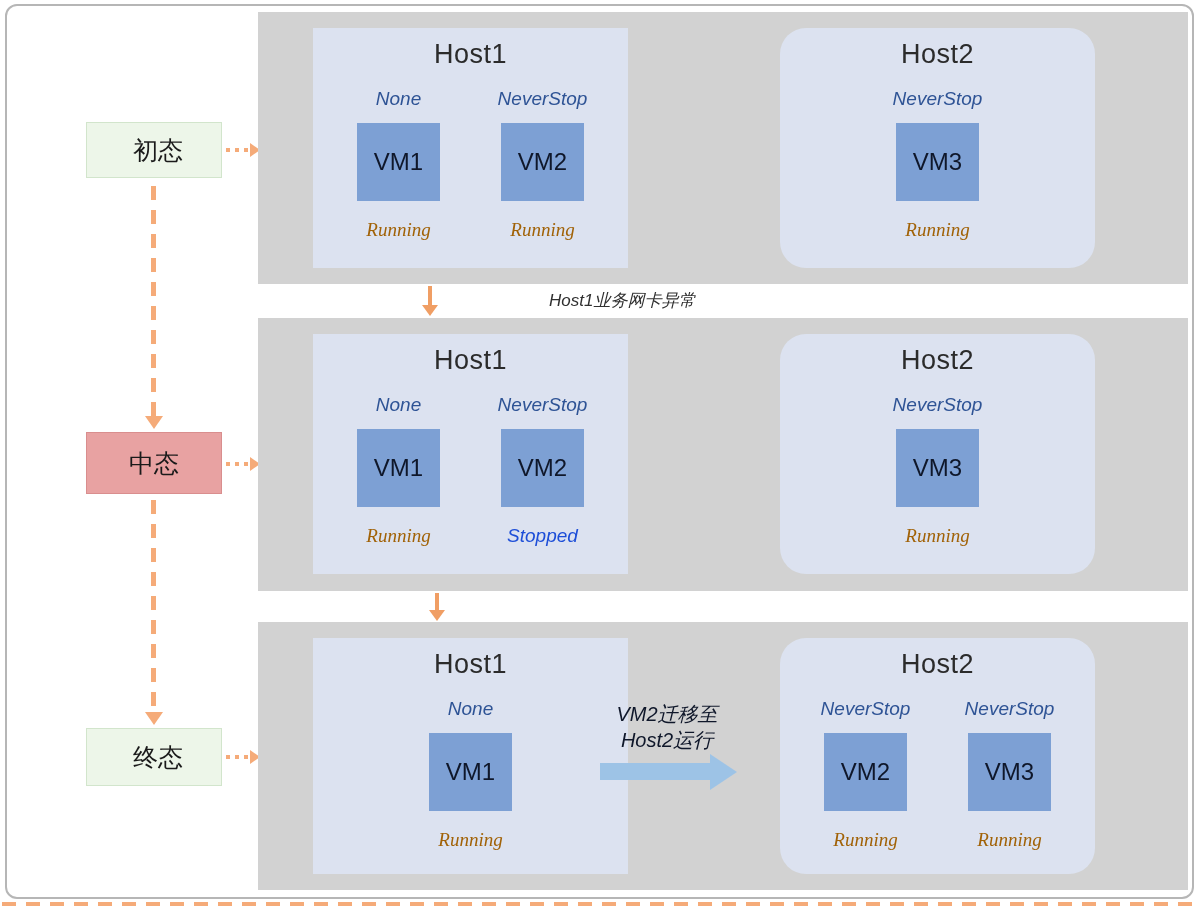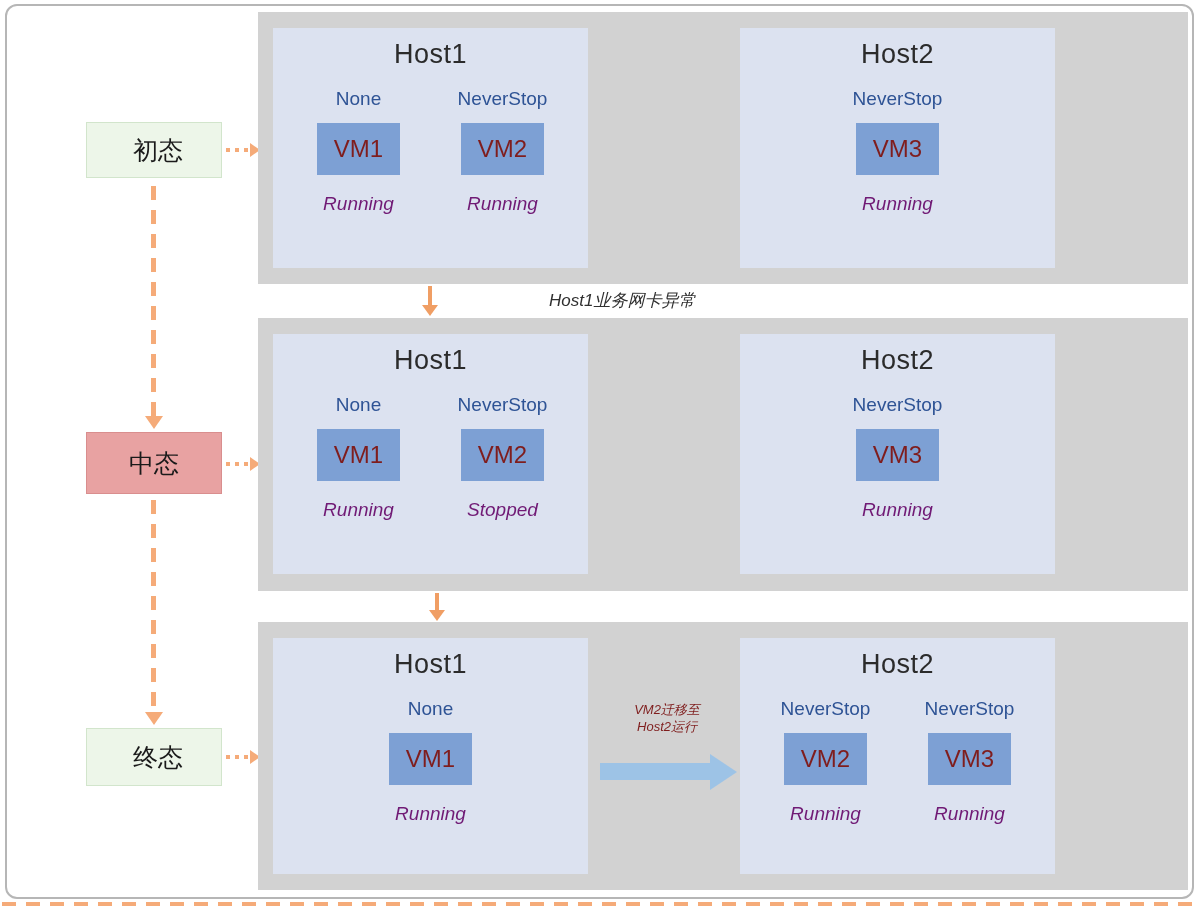--- a/index.html
+++ b/index.html
@@ -19,38 +19,38 @@
 
   
   .stage { position: absolute; background: #d2d2d2; }
   #stage1 { left: 258px; top: 12px;  width: 930px; height: 272px; }
   #stage2 { left: 258px; top: 318px; width: 930px; height: 273px; }
   #stage3 { left: 258px; top: 622px; width: 930px; height: 268px; }
 
   
   .host {
     position: absolute; top: 16px; width: 315px; height: 240px;
-    background: #dce2f0; display: flex; flex-direction: column; align-items: center;
+    background: #dce2f0; display: flex; flex-direction: column; align-items: center; margin-left: 40px;
   }
   #stage3 .host { height: 236px; }
   .host.h1 { left: 15px; }
-  .host.h2 { left: 482px; }
+  .host.h2 { left: 482px; border-radius: 26px; }
   .host-title { margin-top: 11px; font-size: 27px; color: #2b2b2b; letter-spacing: 0.5px; }
 
   .vm-row { display: flex; gap: 36px; margin-top: 18px; justify-content: center; }
   .vm-col { display: flex; flex-direction: column; align-items: center; width: 108px; }
-  .policy { font-size: 19px; color: #2e5395; white-space: nowrap; }
+  .policy { font-style: italic; font-size: 19px; color: #2e5395; white-space: nowrap; }
   .vm-box {
-    width: 83px; height: 52px; background: #7da0d4; color: #7f1d1d;
+    width: 83px; height: 78px; background: #7da0d4; color: #0f172a;
     display: flex; align-items: center; justify-content: center;
     font-size: 24px; margin-top: 13px;
   }
   .status { font-style: italic; font-size: 19px; margin-top: 18px; white-space: nowrap; }
-  .status.running { color: #701a75; }
-  .status.stopped { color: #701a75; }
+  .status.running { color: #a16207; font-family: Liberation Serif, serif; }
+  .status.stopped { color: #1d4ed8; }
 
   
   .state-box {
     position: absolute; left: 86px; width: 136px;
     display: flex; align-items: center; justify-content: center;
     font-size: 25px; color: #1a1a1a;
   }
   .state-box.green { background: #edf6e9; border: 1px solid #d2e5cc; padding-left: 8px; }
   .state-box.red   { background: #e8a2a2; border: 1px solid #d98e8e; }
   #state-initial { top: 122px; height: 56px; }
@@ -98,21 +98,21 @@
   #dhead1 { left: 422px; top: 305px; }
   #dhead2 { left: 429px; top: 610px; }
 
   .caption { position: absolute; font-style: italic; font-size: 17px; color: #303030; white-space: nowrap; margin-left: 44px; }
   #caption1 { left: 505px; top: 289px; }
   #caption2 { left: 518px; top: 595px; }
 
   
   #mig-text {
     position: absolute; left: 596px; top: 702px; width: 142px; text-align: center;
-    font-style: italic; font-size: 13px; color: #7f1d1d; line-height: 1.28;
+    font-style: italic; font-size: 20px; color: #0f172a; line-height: 1.28;
   }
   #mig-arrow-body { position: absolute; left: 600px; top: 763px; width: 110px; height: 17px; background: #9dc3e6; }
   #mig-arrow-head {
     position: absolute; left: 710px; top: 754px; width: 0; height: 0;
     border-left: 27px solid #9dc3e6;
     border-top: 18px solid transparent; border-bottom: 18px solid transparent;
   }
 
   
   #bottom-dash {

